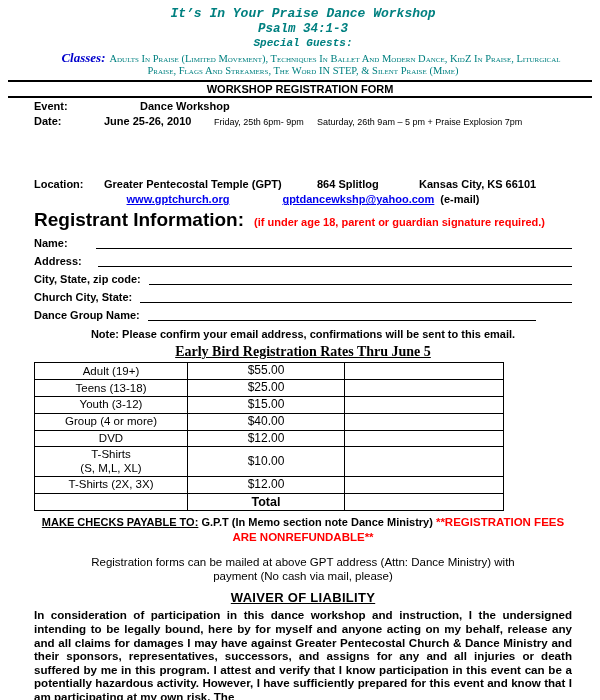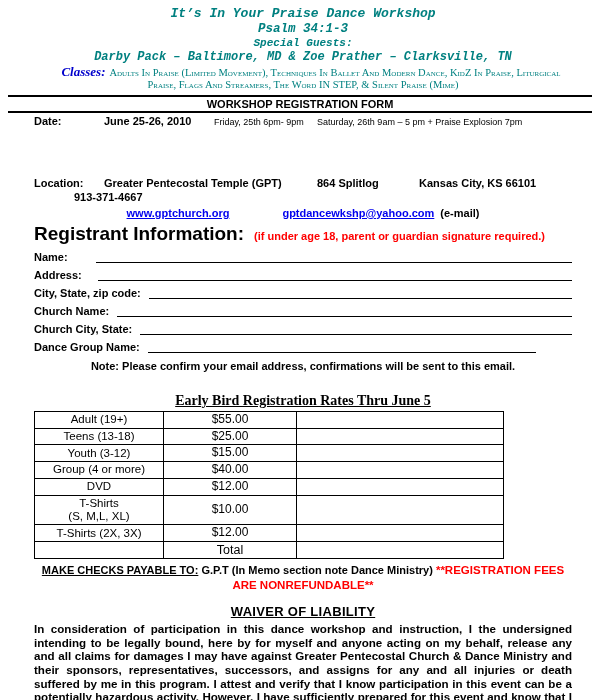--- a/index.html
+++ b/index.html
@@ -50,27 +50,27 @@
   .field-label{font-weight:bold;font-size:11px;white-space:nowrap;flex:none;}
   .fill-line{flex:1;border-bottom:1px solid #000;height:12px;margin-left:8px;}
   .ml28{margin-left:28px;} .ml16{margin-left:16px;}
   .paren{font-weight:bold;margin-left:40px;} .paren2{margin-left:28px;}
   .phone-fill{flex:0 0 95px;border-bottom:1px solid #000;height:12px;margin-left:8px;}
   .email-lbl{margin-left:28px;}
   .short-end{margin-right:36px;}
   .confirm-note{margin-top:7px;text-align:center;font-weight:bold;font-size:11px;}
 
   
-  .rates-title{margin-top:21px;text-align:center;font-family:"Liberation Serif",serif;
+  .rates-title{margin-top:4px;text-align:center;font-family:"Liberation Serif",serif;
                font-weight:bold;font-size:14px;text-decoration:underline;}
   table.rates-table{margin-top:2px;width:470px;border-collapse:collapse;font-size:11.5px;}
-  table.rates-table td{border:1px solid #000;padding:1px 8px;text-align:center;line-height:1.15;}
+  table.rates-table td{border:1px solid #000;padding:1px 20px;text-align:center;line-height:1.15;}
   .item-cell{width:112px;white-space:pre-line;}
   .price-cell{width:116px;font-size:12px;}
-  .total-cell{font-weight:normal;font-size:12.5px;}
+  .total-cell{font-weight:bold;font-size:12.5px;}
 
   
   .checks{margin-top:4px;text-align:center;font-size:11px;line-height:1.3;}
   .u{text-decoration:underline;}
   .red{color:var(--red);font-size:11.5px;}
   .mailing{max-width:470px;margin:1px auto 0;text-align:center;font-size:11.5px;line-height:1.2;}
 
   
   .waiver-title{margin-top:7px;text-align:center;font-weight:bold;font-size:13px;
                 text-decoration:underline;letter-spacing:.3px;}
@@ -78,43 +78,45 @@
 </style>
 </head>
 <body>
 
 <div class="page">
 
   <header class="doc-header">
     <div class="h-title">It’s In Your Praise Dance Workshop</div>
     <div class="h-psalm">Psalm 34:1-3</div>
     <div class="h-small">Special Guests:</div>
-    <div class="h-guests">Darby Pack – Baltimore, MD &amp; Zoe Prather – Clarksville, TN</div>
     <div class="classes-line">
       <span class="classes-label">Classes:</span><span class="classes-text">Adults In Praise (Limited Movement), Techniques In Ballet And Modern Dance, KidZ In Praise, Liturgical Praise, Flags And Streamers, The Word IN STEP, &amp; Silent Praise (Mime)</span>
     </div>
   </header>
 
   <div class="banner">
     <span>WORKSHOP REGISTRATION FORM</span>
   </div>
 
+  <div class="info-row">
+    <span class="lbl w70">Event:</span>
+    <span class="ev-val">Dance Workshop</span>
+  </div>
   <div class="info-row">
     <span class="lbl w70">Date:</span>
     <span class="date-val">June 25-26, 2010</span>
     <span class="times fri">Friday, 25th 6pm- 9pm</span>
     <span class="times">Saturday, 26th 9am – 5 pm + Praise Explosion 7pm</span>
   </div>
   <div class="info-row">
     <span class="lbl w70">Location:</span>
     <span class="loc-name">Greater Pentecostal Temple (GPT)</span>
     <span class="loc-street">864 Splitlog</span>
     <span class="loc-city">Kansas City, KS  66101</span>
   </div>
-  <div class="phone-line">913-371-4667</div>
   <div class="links-row">
     <a class="doc-link">www.gptchurch.org</a>
     <span>
       <a class="doc-link">gptdancewkshp@yahoo.com</a><span class="email-suffix">(e-mail)</span>
     </span>
   </div>
 
   <div class="reg-heading">
     <span class="reg-title">Registrant Information:</span>
     <span class="age-note">(if under age 18, parent or guardian signature required.)</span>
@@ -123,24 +125,20 @@
   <div class="field-row">
     <span class="field-label">Name:</span>
     <span class="fill-line ml28"></span>
   </div>
   <div class="field-row">
     <span class="field-label">Address:</span>
     <span class="fill-line ml16"></span>
   </div>
   <div class="field-row">
     <span class="field-label">City, State, zip code:</span>
-    <span class="fill-line"></span>
-  </div>
-  <div class="field-row">
-    <span class="field-label">Church Name:</span>
     <span class="fill-line"></span>
   </div>
   <div class="field-row">
     <span class="field-label">Church City, State:</span>
     <span class="fill-line"></span>
   </div>
   <div class="field-row">
     <span class="field-label">Dance Group Name:</span>
     <span class="fill-line short-end"></span>
   </div>
@@ -194,17 +192,18 @@
         <td></td>
       </tr>
     </tfoot>
   </table>
 
   <p class="checks">
     <span class="u bold">MAKE CHECKS PAYABLE TO:</span>
     <span class="bold">G.P.T (In Memo section note Dance Ministry)</span>
     <span class="red bold">**REGISTRATION FEES ARE NONREFUNDABLE**</span>
   </p>
+  <p class="mailing">Registration forms can be mailed at above GPT address (Attn: Dance Ministry) with payment (No cash via mail, please)</p>
 
   <div class="waiver-title">WAIVER OF LIABILITY</div>
   <p class="waiver-text">In consideration of participation in this dance workshop and instruction, I the undersigned intending to be legally bound, here by for myself and anyone acting on my behalf, release any and all claims for damages I may have against Greater Pentecostal Church &amp; Dance Ministry and their sponsors, representatives, successors, and assigns for any and all injuries or death suffered by me in this program. I attest and verify that I know participation in this event can be a potentially hazardous activity. However, I have sufficiently prepared for this event and know that I am participating at my own risk. The</p>
 
 </div>
 
 </body></html>

